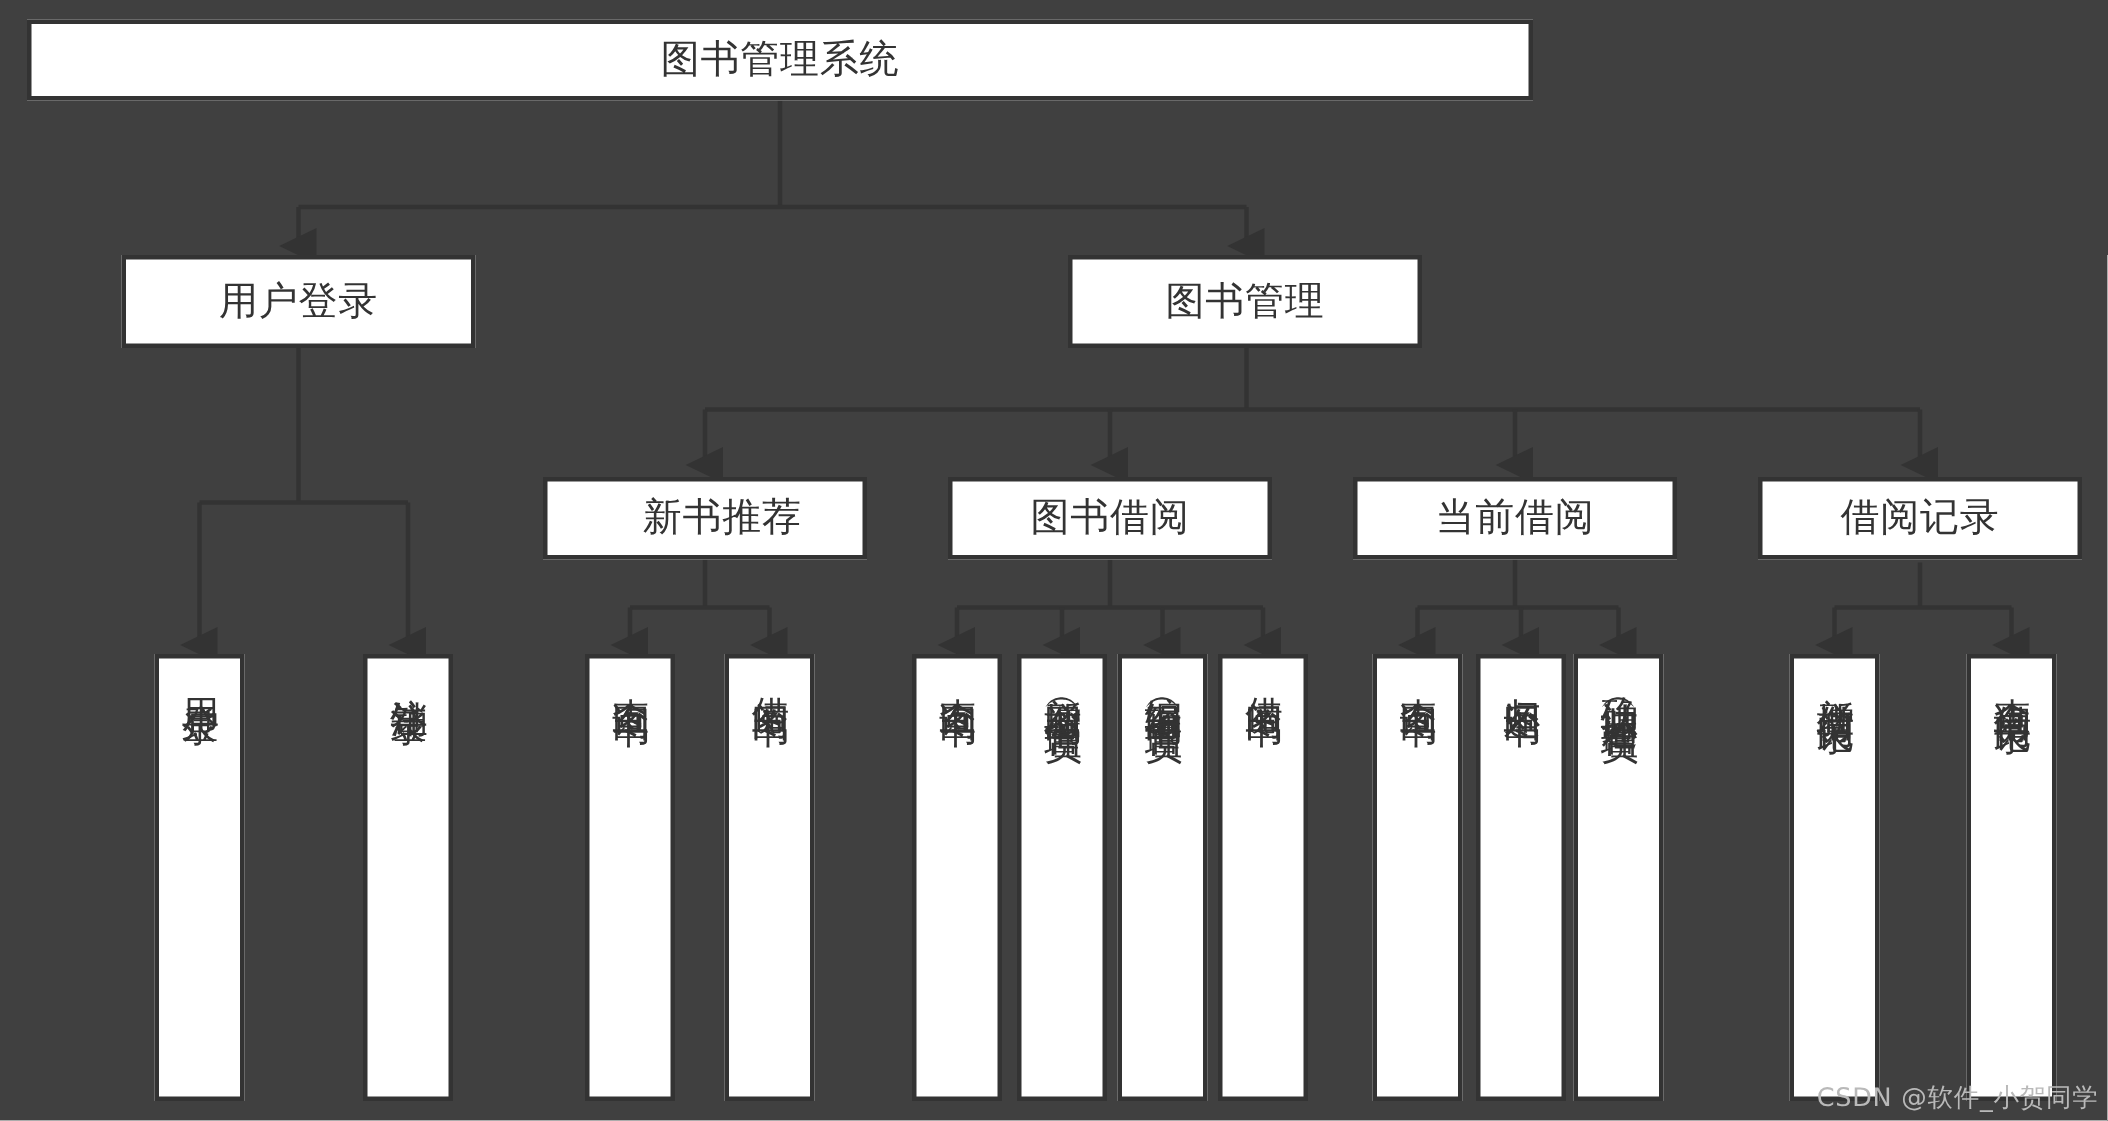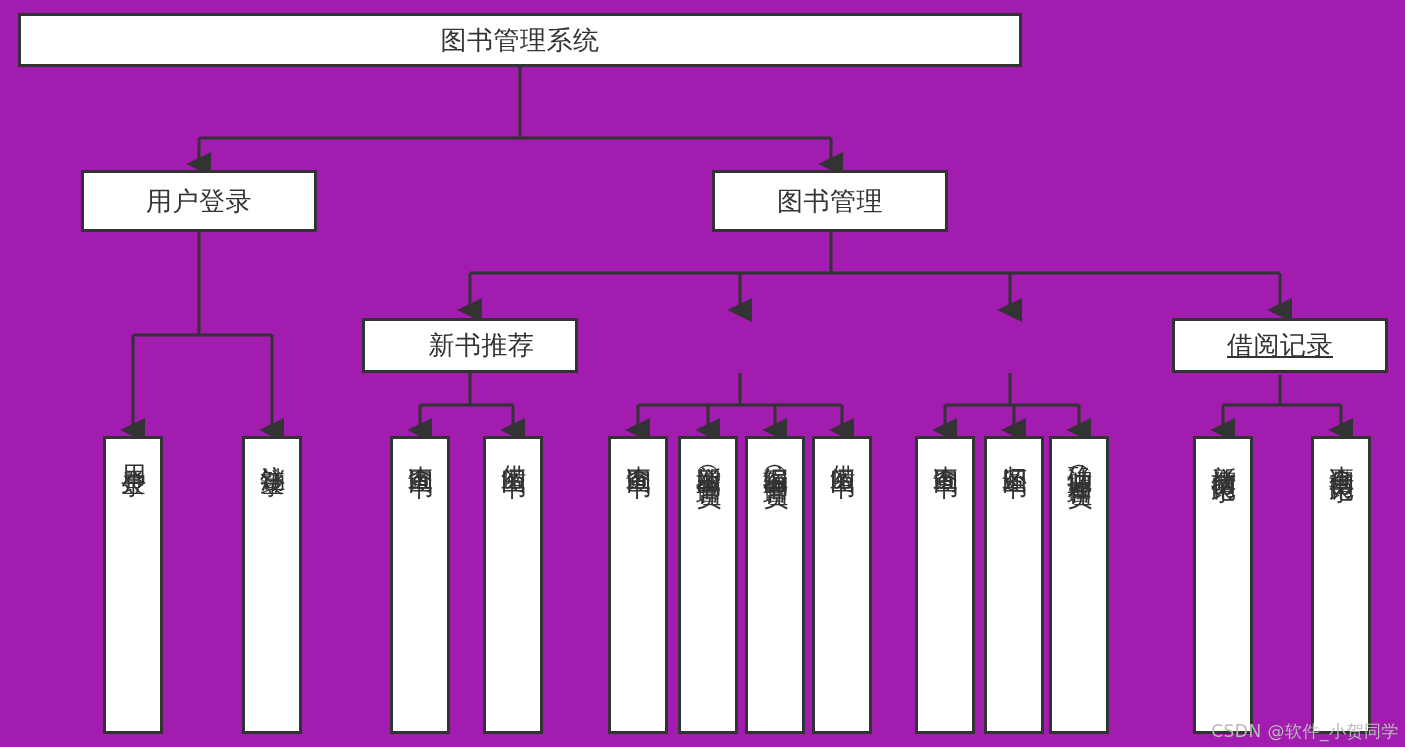--- a/index.html
+++ b/index.html
@@ -8,21 +8,21 @@
     padding: 0;
     background: #ffffff;
   }
   body {
     font-family: "DejaVu Sans", "Liberation Sans", sans-serif;
   }
   #diagram-canvas {
     position: relative;
     width: 1405px;
     height: 747px;
-    background: #a21caf;
+    background: #404040;
     overflow: hidden;
   }
   #edge-layer {
     position: absolute;
     left: 0;
     top: 0;
     width: 1405px;
     height: 747px;
     pointer-events: none;
   }
@@ -141,23 +141,29 @@
   </div>
 
   <div class="node horizontal" style="left:712px; top:170px; width:236px; height:62px;justify-content:center;">
     <span class="node-label">图书管理</span>
   </div>
 
   <div class="node horizontal" style="left:362px; top:318px; width:216px; height:55px;padding-left:23px;">
     <span class="node-label">新书推荐</span>
   </div>
 
-
-
-  <div class="node horizontal" style="left:1172px; top:318px; width:216px; height:55px;text-decoration:underline;">
+  <div class="node horizontal" style="left:632px; top:318px; width:216px; height:55px;">
+    <span class="node-label">图书借阅</span>
+  </div>
+
+  <div class="node horizontal" style="left:902px; top:318px; width:216px; height:55px;">
+    <span class="node-label">当前借阅</span>
+  </div>
+
+  <div class="node horizontal" style="left:1172px; top:318px; width:216px; height:55px;">
     <span class="node-label">借阅记录</span>
   </div>
 
   <div class="node vertical" style="left:103px; top:436px; width:60px; height:298px;">
     <span class="node-label">用户登录</span>
   </div>
 
   <div class="node vertical" style="left:242px; top:436px; width:60px; height:298px;">
     <span class="node-label">注销登录</span>
   </div>

